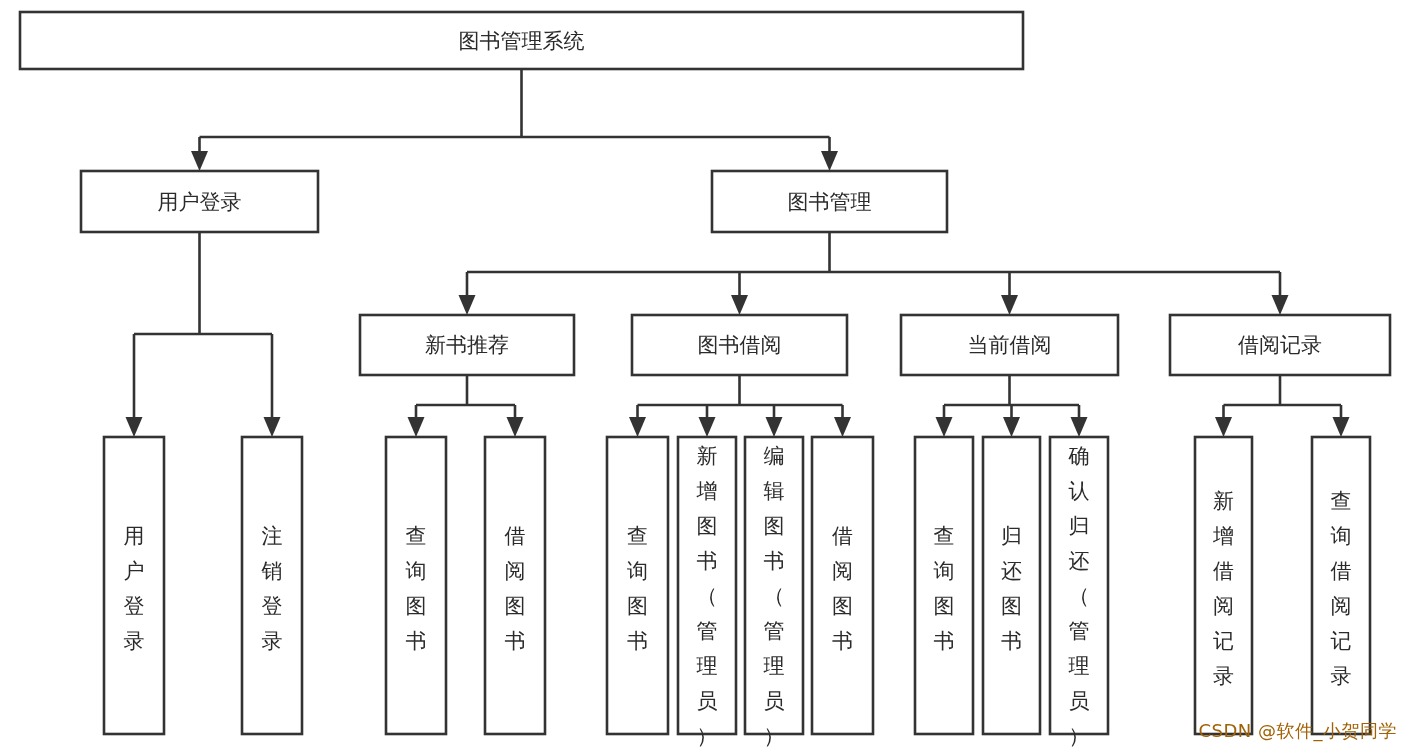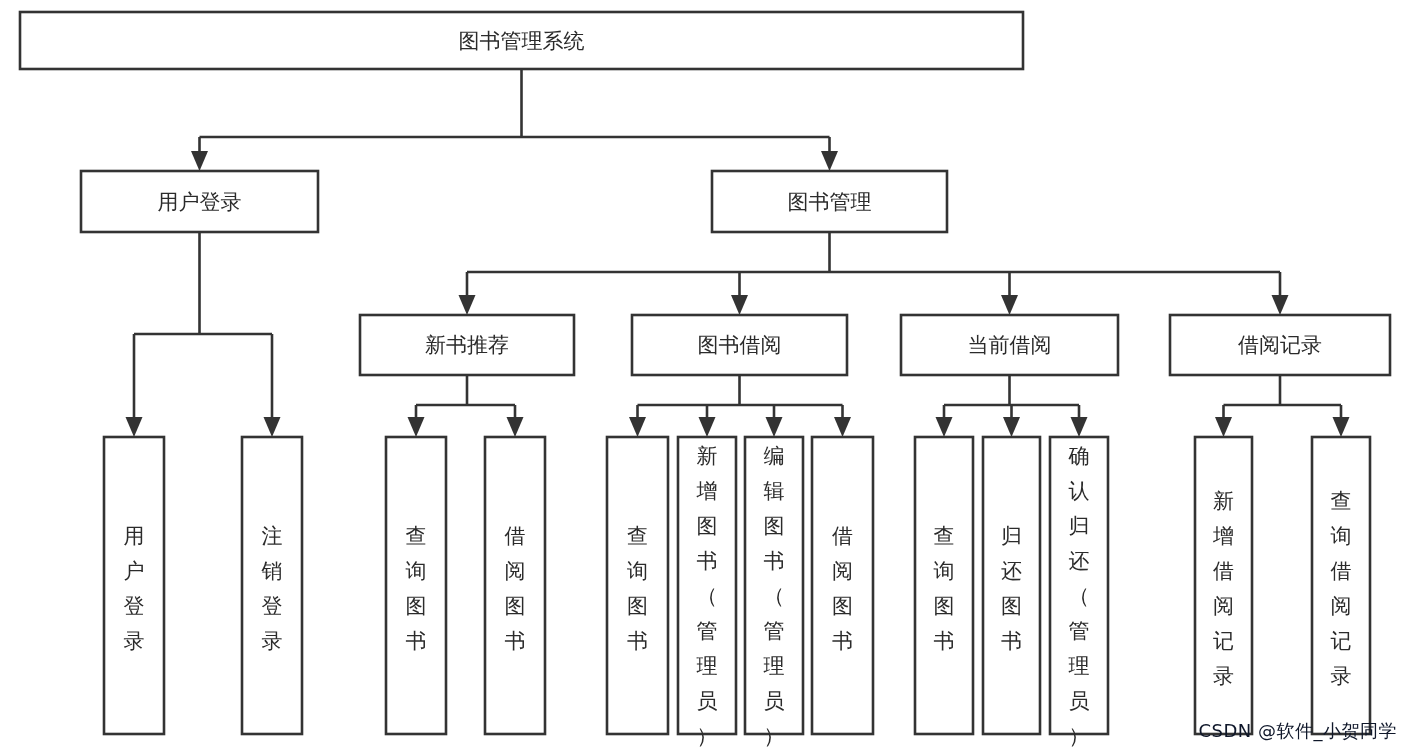--- a/index.html
+++ b/index.html
@@ -55,21 +55,21 @@
   .arrow-head {
     fill: #333333;
     stroke: none;
   }
   .watermark-text {
     position: absolute;
     right: 8px;
     bottom: 4px;
     font-family: "DejaVu Sans", "Liberation Sans", sans-serif;
     font-size: 18px;
-    color: #0f172a;
+    color: #a16207;
     letter-spacing: 0.5px;
     white-space: nowrap;
     user-select: none;
   }
 </style>
 </head>
 <body>
 
 <div id="diagram-root">
   <svg class="diagram-canvas" id="diagram-canvas" viewBox="0 0 1405 747" xmlns="http://www.w3.org/2000/svg">

